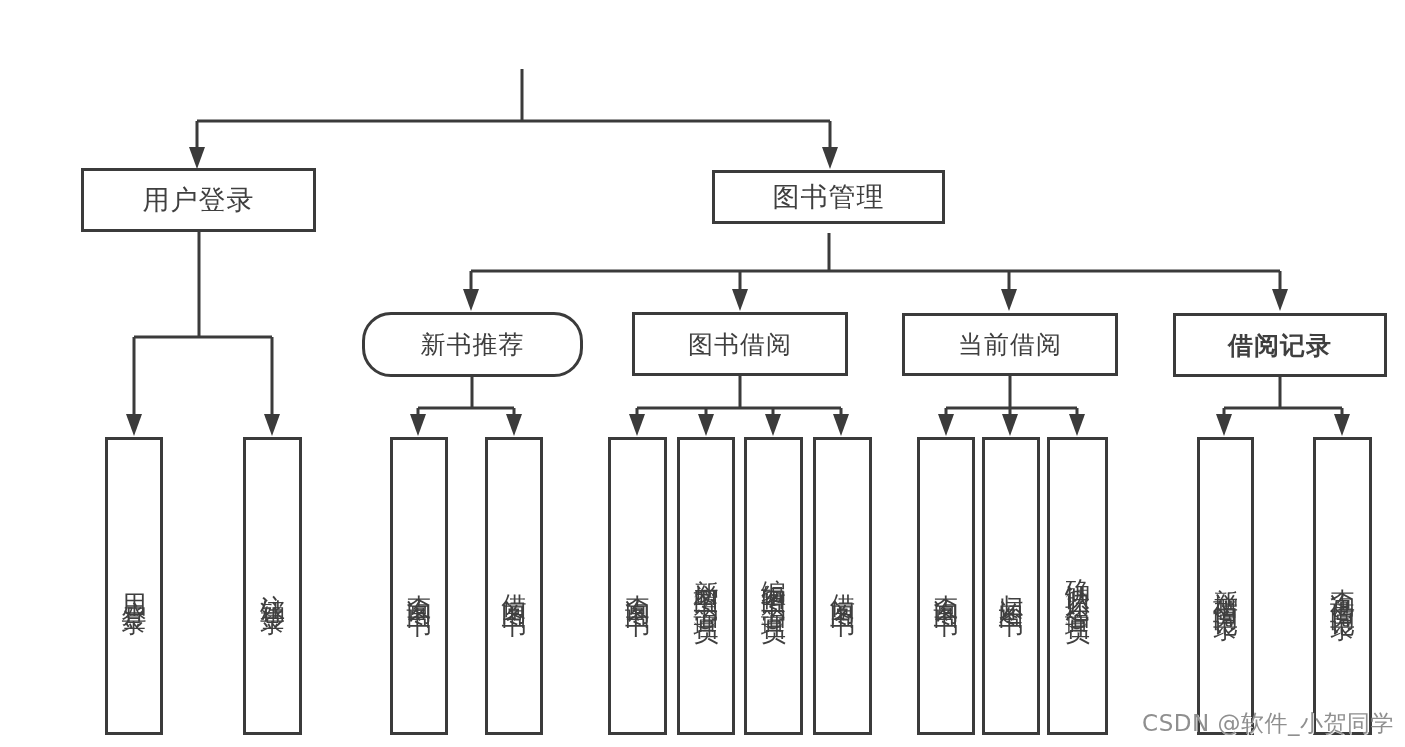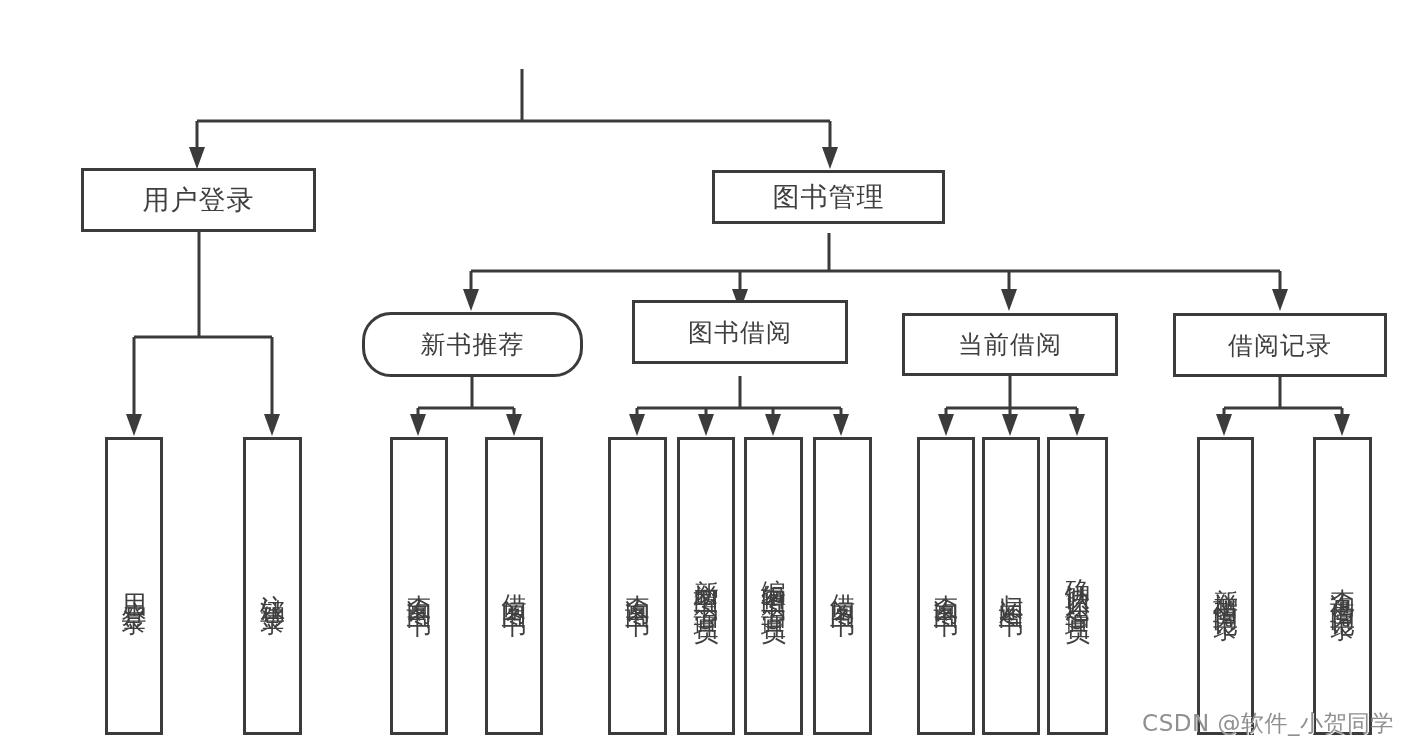--- a/index.html
+++ b/index.html
@@ -119,27 +119,27 @@
   <div class="box hbox lvl2" style="left:81px; top:168px; width:235px; height:64px;">
     <span class="lbl">用户登录</span>
   </div>
   <div class="box hbox lvl2" style="left:712px; top:170px; width:233px; height:54px;">
     <span class="lbl">图书管理</span>
   </div>
 
   <div class="box hbox lvl3" style="left:362px; top:312px; width:221px; height:65px;border-radius:29px;">
     <span class="lbl">新书推荐</span>
   </div>
-  <div class="box hbox lvl3" style="left:632px; top:300px; width:216px; height:64px;">
+  <div class="box hbox lvl3" style="left:632px; top:312px; width:216px; height:64px;">
     <span class="lbl">图书借阅</span>
   </div>
   <div class="box hbox lvl3" style="left:902px; top:313px; width:216px; height:63px;">
     <span class="lbl">当前借阅</span>
   </div>
-  <div class="box hbox lvl3" style="left:1173px; top:313px; width:214px; height:64px;">
+  <div class="box hbox lvl3" style="left:1173px; top:313px; width:214px; height:64px;font-weight:bold;">
     <span class="lbl">借阅记录</span>
   </div>
 
   <div class="box vbox" style="left:105px; top:437px; width:58px; height:298px;">
     <span class="lbl">用户登录</span>
   </div>
   <div class="box vbox" style="left:243px; top:437px; width:59px; height:298px;">
     <span class="lbl">注销登录</span>
   </div>
 

